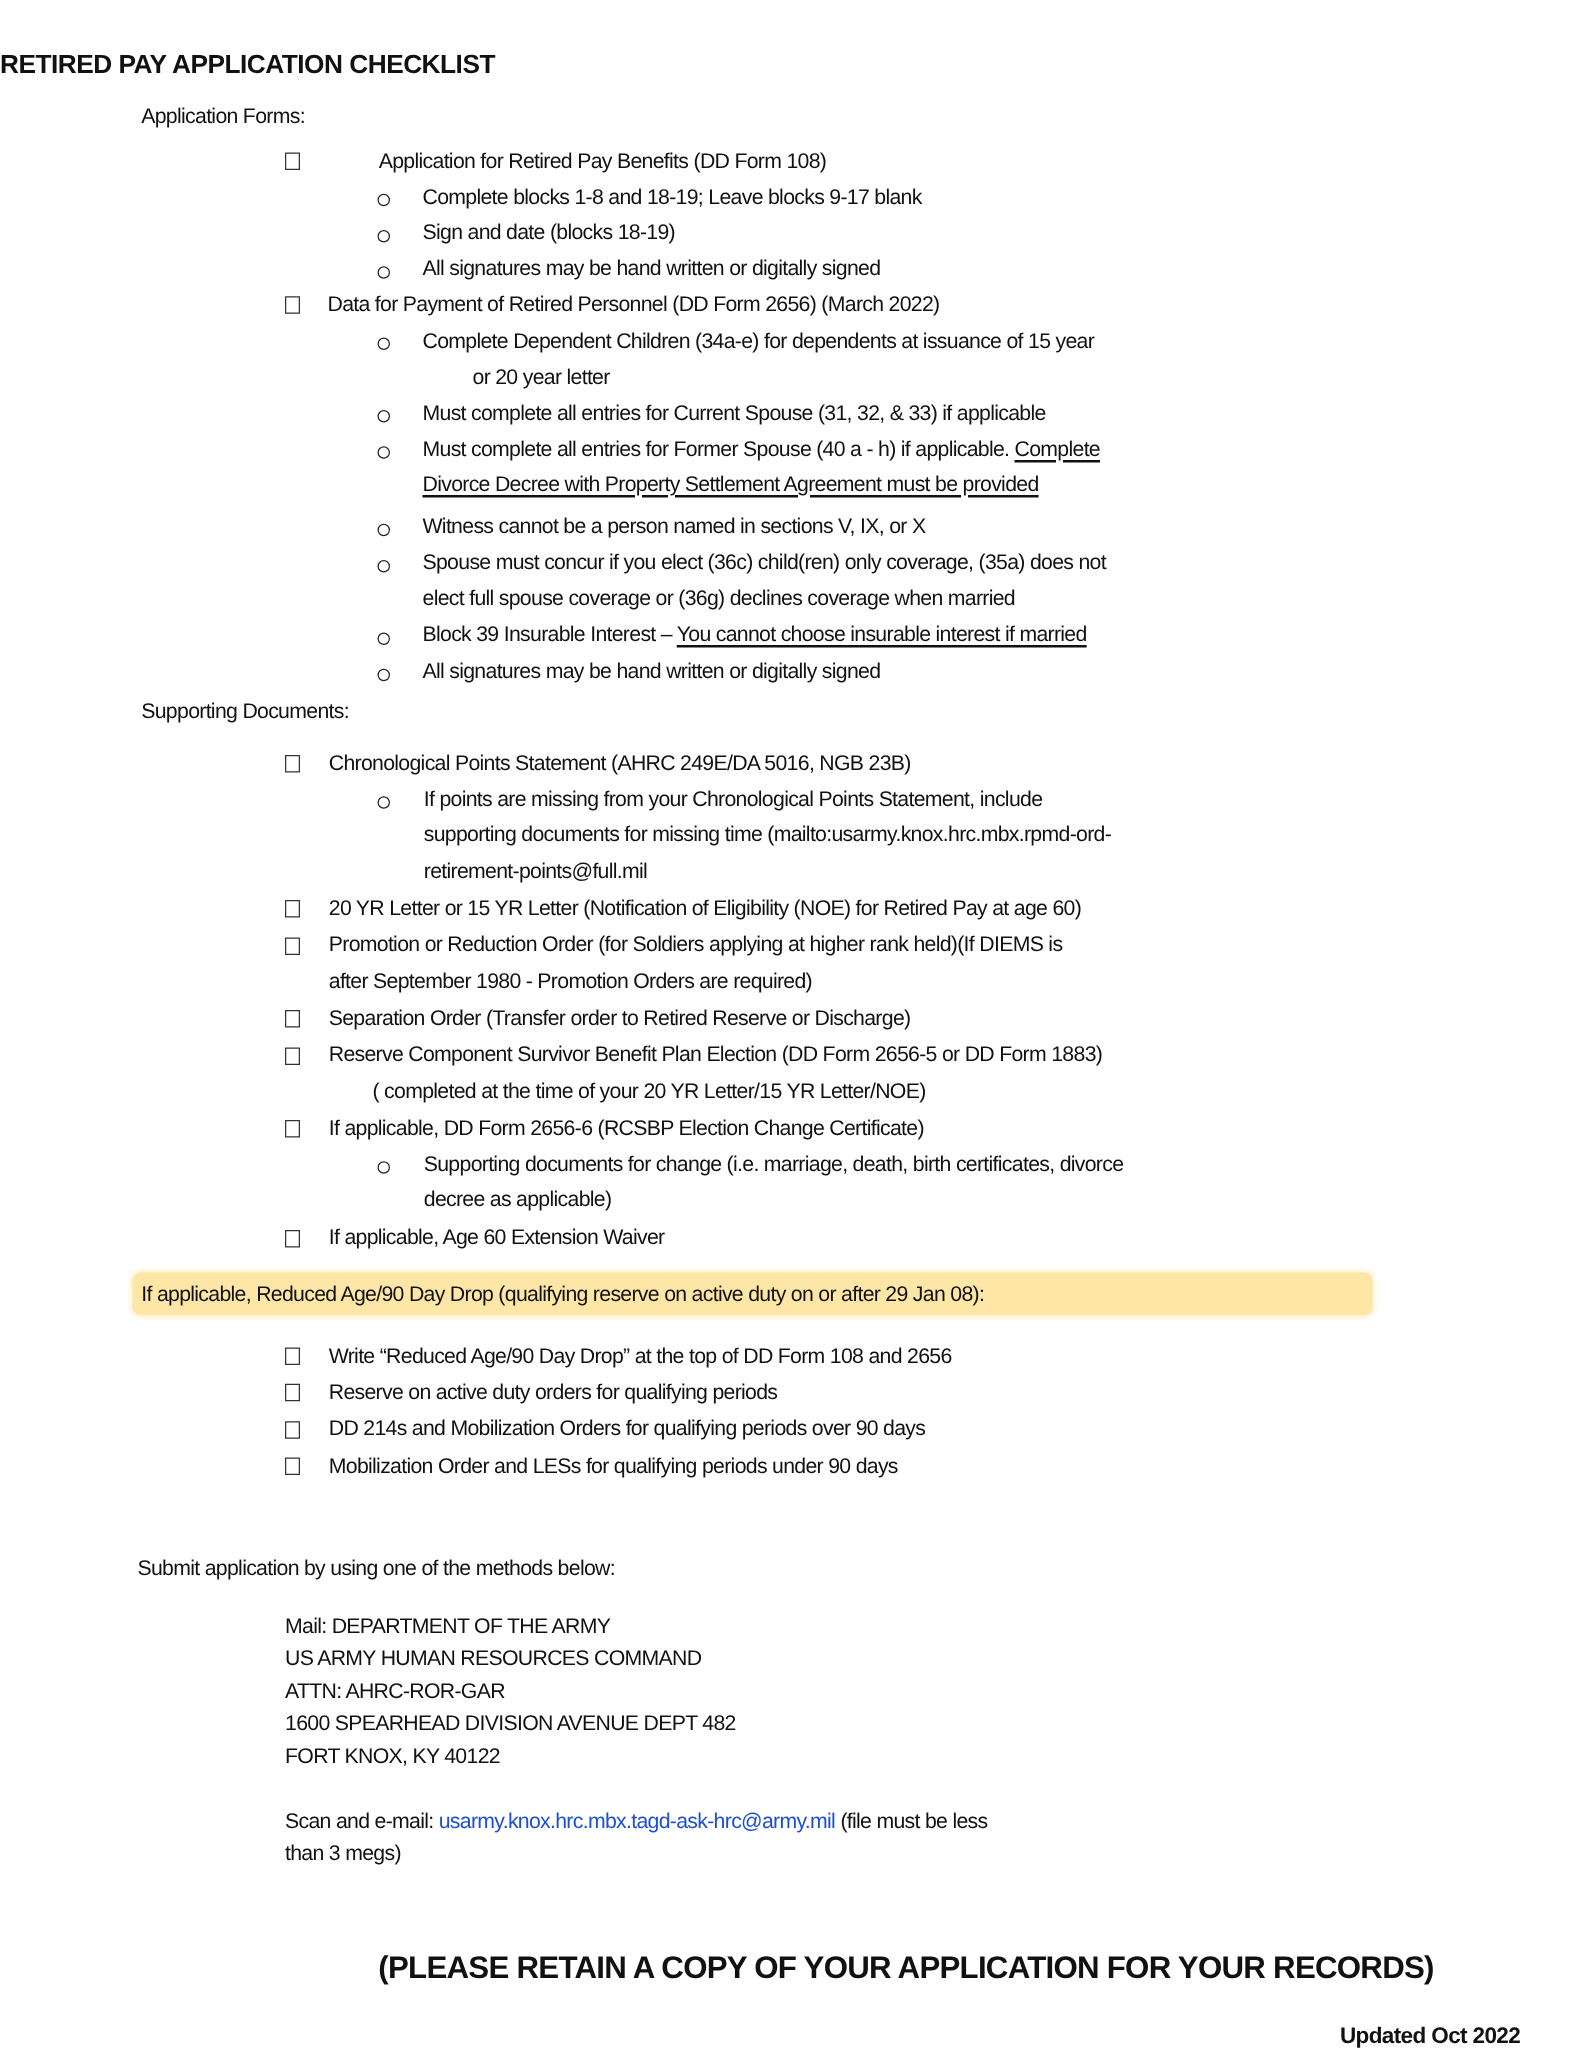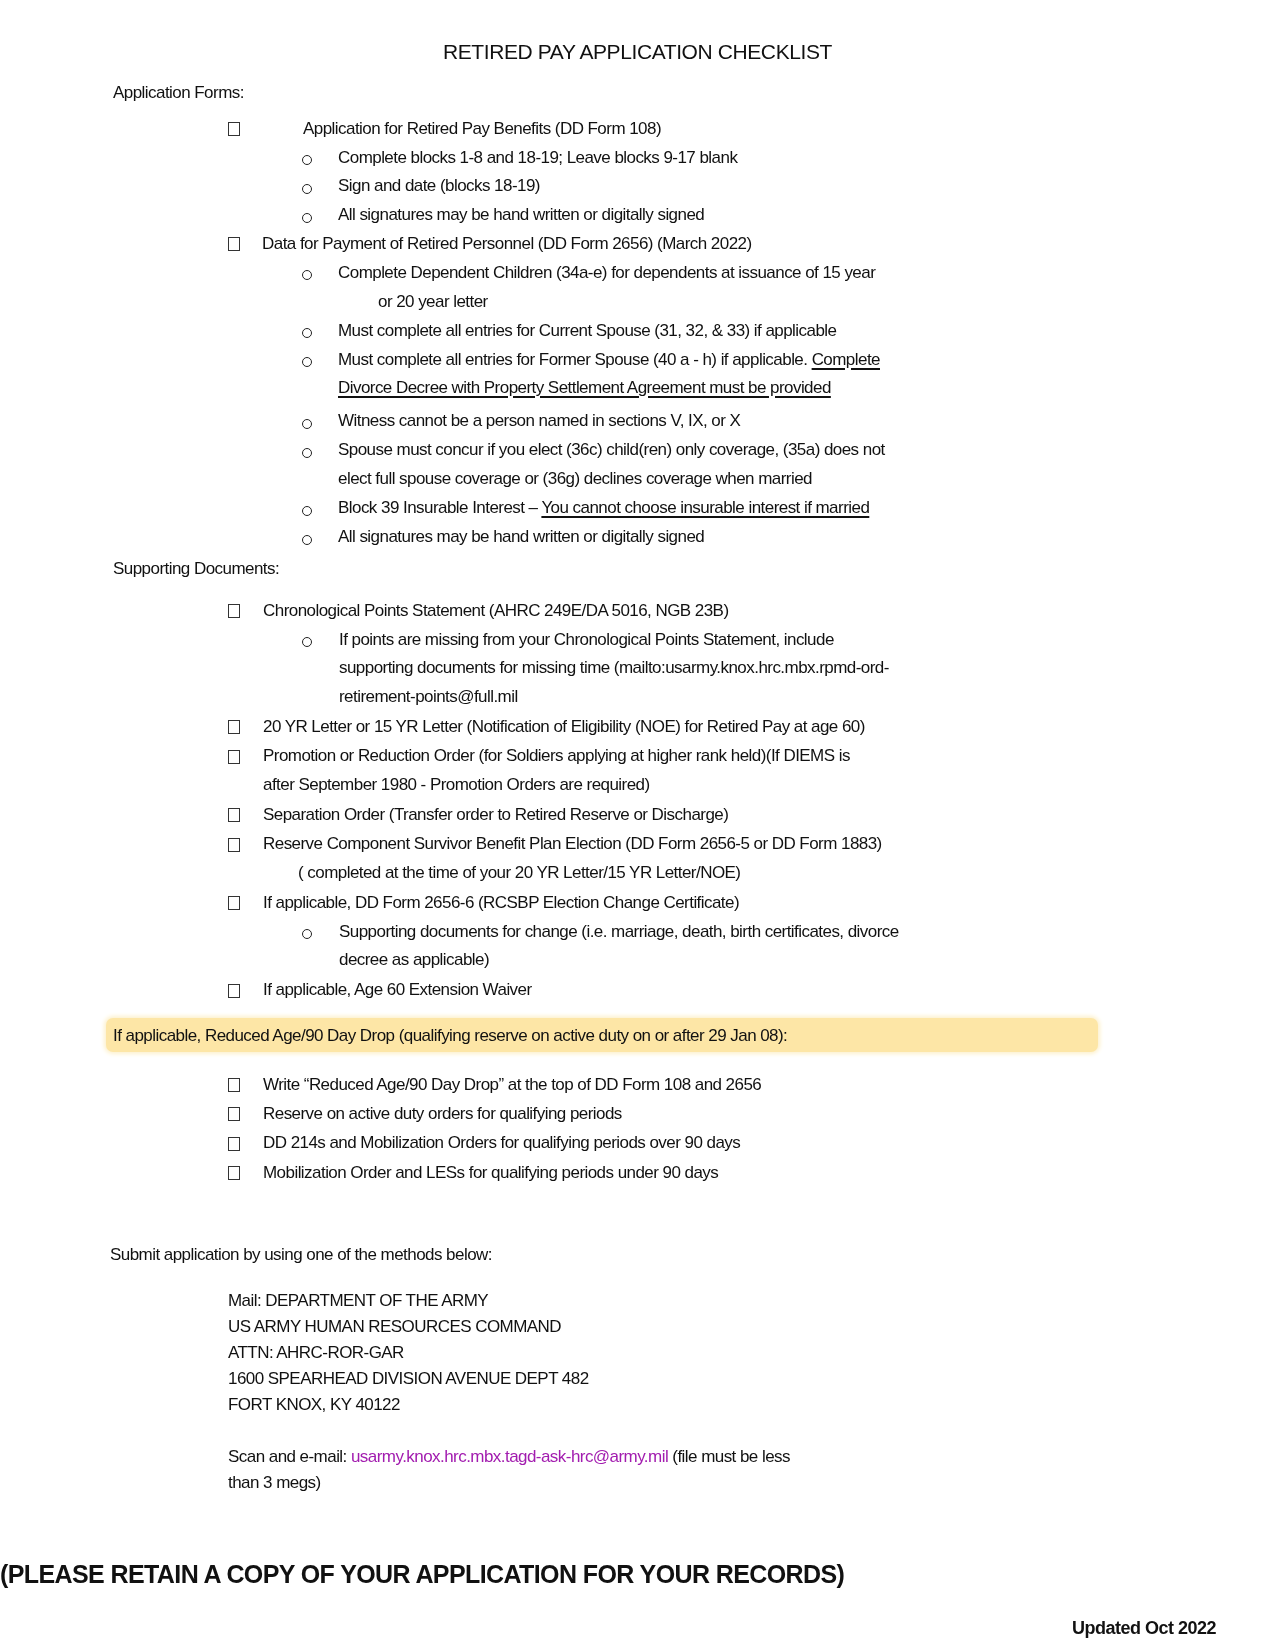--- a/index.html
+++ b/index.html
@@ -1,28 +1,28 @@
 <!DOCTYPE html>
 <html><head>
 <meta charset="utf-8">
 <style>
   html, body { margin:0; padding:0; background:#ffffff; }
   body { width:1275px; height:1650px; position:relative; overflow:hidden;
          font-family:"Liberation Sans", sans-serif; color:#111; }
   .ln { position:absolute; white-space:nowrap; font-size:17px; line-height:26px;
         letter-spacing:-0.55px; transform-origin:left top; }
-  .title { position:absolute; left:0; width:1275px; text-align:center; top:40px;
-           font-size:21px; font-weight:normal; letter-spacing:-0.4px; }
+  .title { position:absolute; left:0; width:1275px; top:40px;
+           font-size:21px; font-weight:bold; letter-spacing:-0.4px; }
   .box { position:absolute; width:12px; height:14px; border:1px solid #333; box-sizing:border-box; }
   .circ { position:absolute; width:10px; height:10px; border:1.6px solid #222; border-radius:50%; box-sizing:border-box; }
   .u { text-decoration:underline; text-underline-offset:3px; text-decoration-thickness:1.5px; }
   .hl { position:absolute; left:106px; top:1018px; width:992px; height:34px;
         background:#fde6a6; border-radius:7px; box-shadow:0 0 4px 2px #fdf1cc; }
-  .link { color:#a21caf; }
-  .footer { position:absolute; left:0; width:1147px; text-align:left; top:1560px;
+  .link { color:#1d4ed8; }
+  .footer { position:absolute; left:0; width:1147px; text-align:right; top:1560px;
             font-size:25px; font-weight:bold; letter-spacing:-0.6px; }
   .updated { position:absolute; left:1072px; top:1618px; font-size:18px; font-weight:bold; letter-spacing:-0.5px; }
 </style>
 </head>
 <body>
 
 <div>
 
   <div class="title">RETIRED PAY APPLICATION CHECKLIST</div>
 

